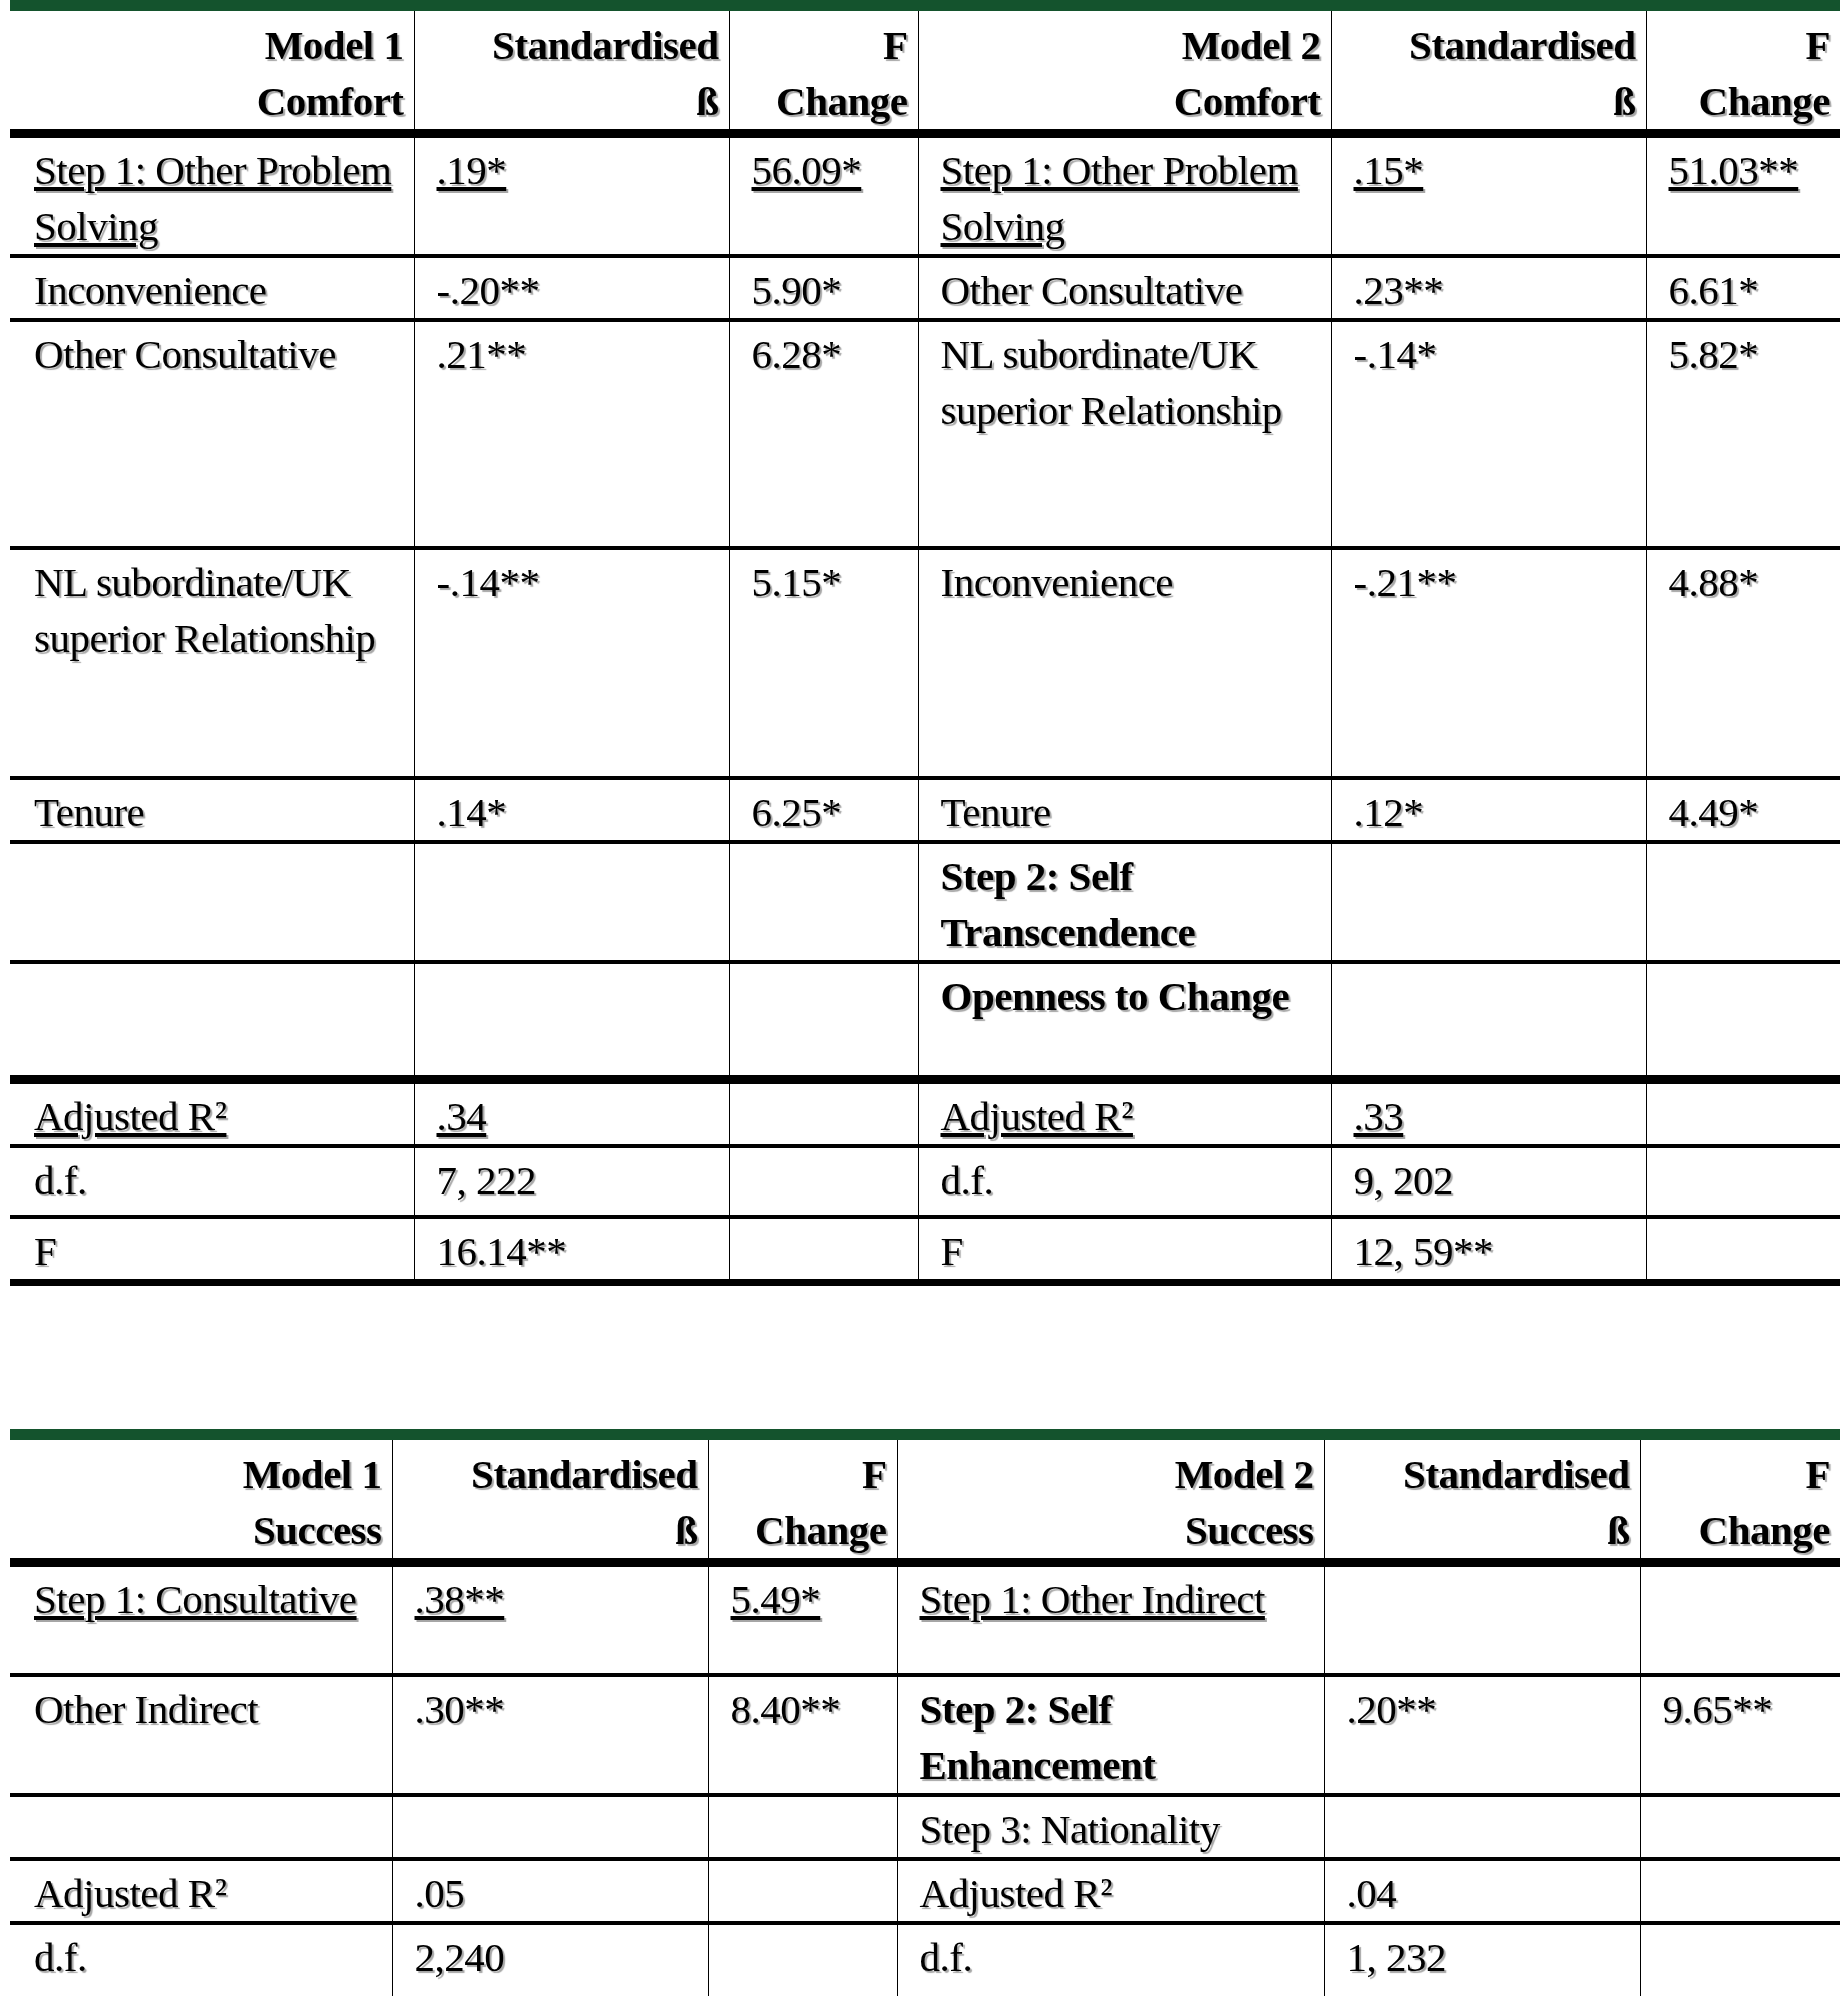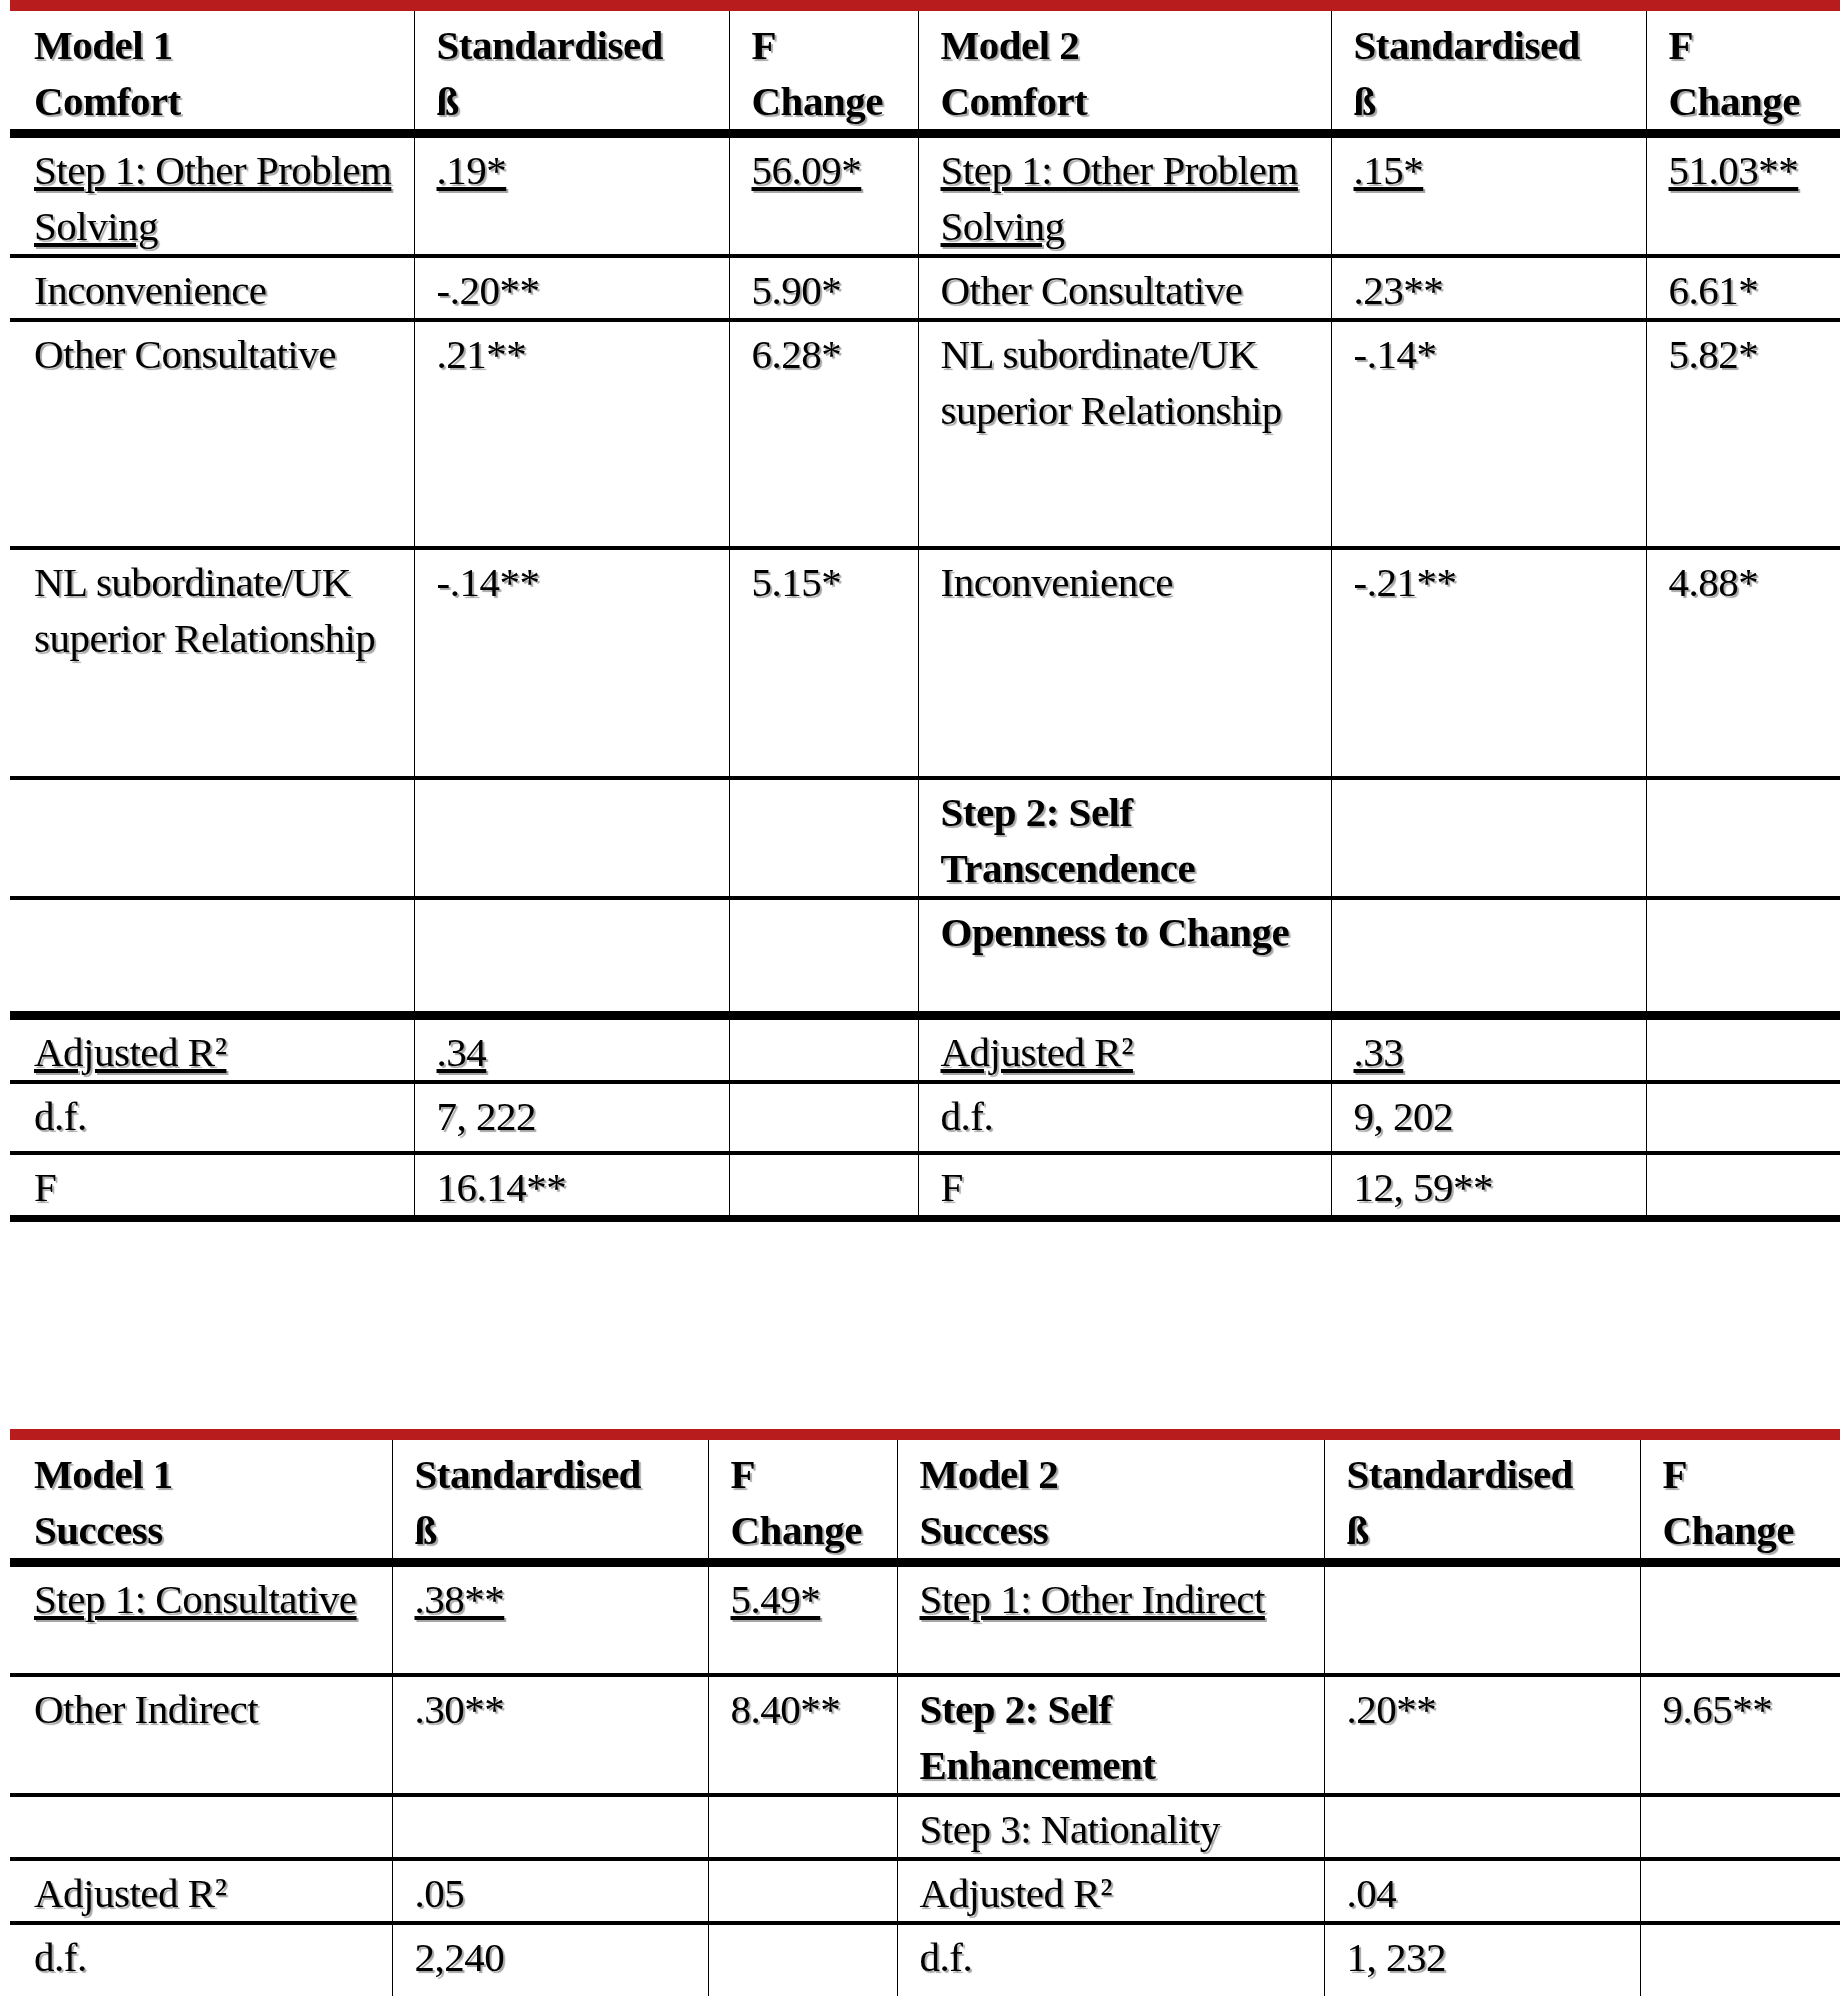--- a/index.html
+++ b/index.html
@@ -18,21 +18,21 @@
     font-size: 41px;
     line-height: 56px;
     border-left: 1px solid #000;
     text-shadow: 2px 2px 1px rgba(0,0,0,0.35);
     letter-spacing: -0.5px;
     overflow: hidden;
   }
   .tbl td:first-child { border-left: none; padding-left: 24px; }
   .tbl tr { border-top: 4px solid #000; }
   .tbl tr.thick { border-top: 9px solid #000; text-decoration: underline; }
-  .tbl tr.top { border-top: 11px solid #b91c1c; }
+  .tbl tr.top { border-top: 11px solid #14532d; text-align: right; }
   .tbl.t1 { top: 0; border-bottom: 7px solid #000; }
   .tbl.t2 { top: 1429px; }
   .b { font-weight: bold; }
   .hdr td { padding-top: 6px; }
   .hdr .b { font-weight: bold; }
   .sub { display: block; font-weight: bold; }
 </style>
 </head>
 <body>
 
@@ -79,20 +79,28 @@
     <td>5.82*</td>
   </tr>
   <tr style="height:230px">
     <td>NL subordinate/UK superior Relationship</td>
     <td>-.14**</td>
     <td>5.15*</td>
     <td>Inconvenience</td>
     <td>-.21**</td>
     <td>4.88*</td>
   </tr>
+  <tr style="height:58px">
+    <td>Tenure</td>
+    <td>.14*</td>
+    <td>6.25*</td>
+    <td>Tenure</td>
+    <td>.12*</td>
+    <td>4.49*</td>
+  </tr>
   <tr style="height:115px">
     <td></td>
     <td></td>
     <td></td>
     <td class="b">Step 2: Self Transcendence</td>
     <td></td>
     <td></td>
   </tr>
   <tr style="height:117px">
     <td></td>

